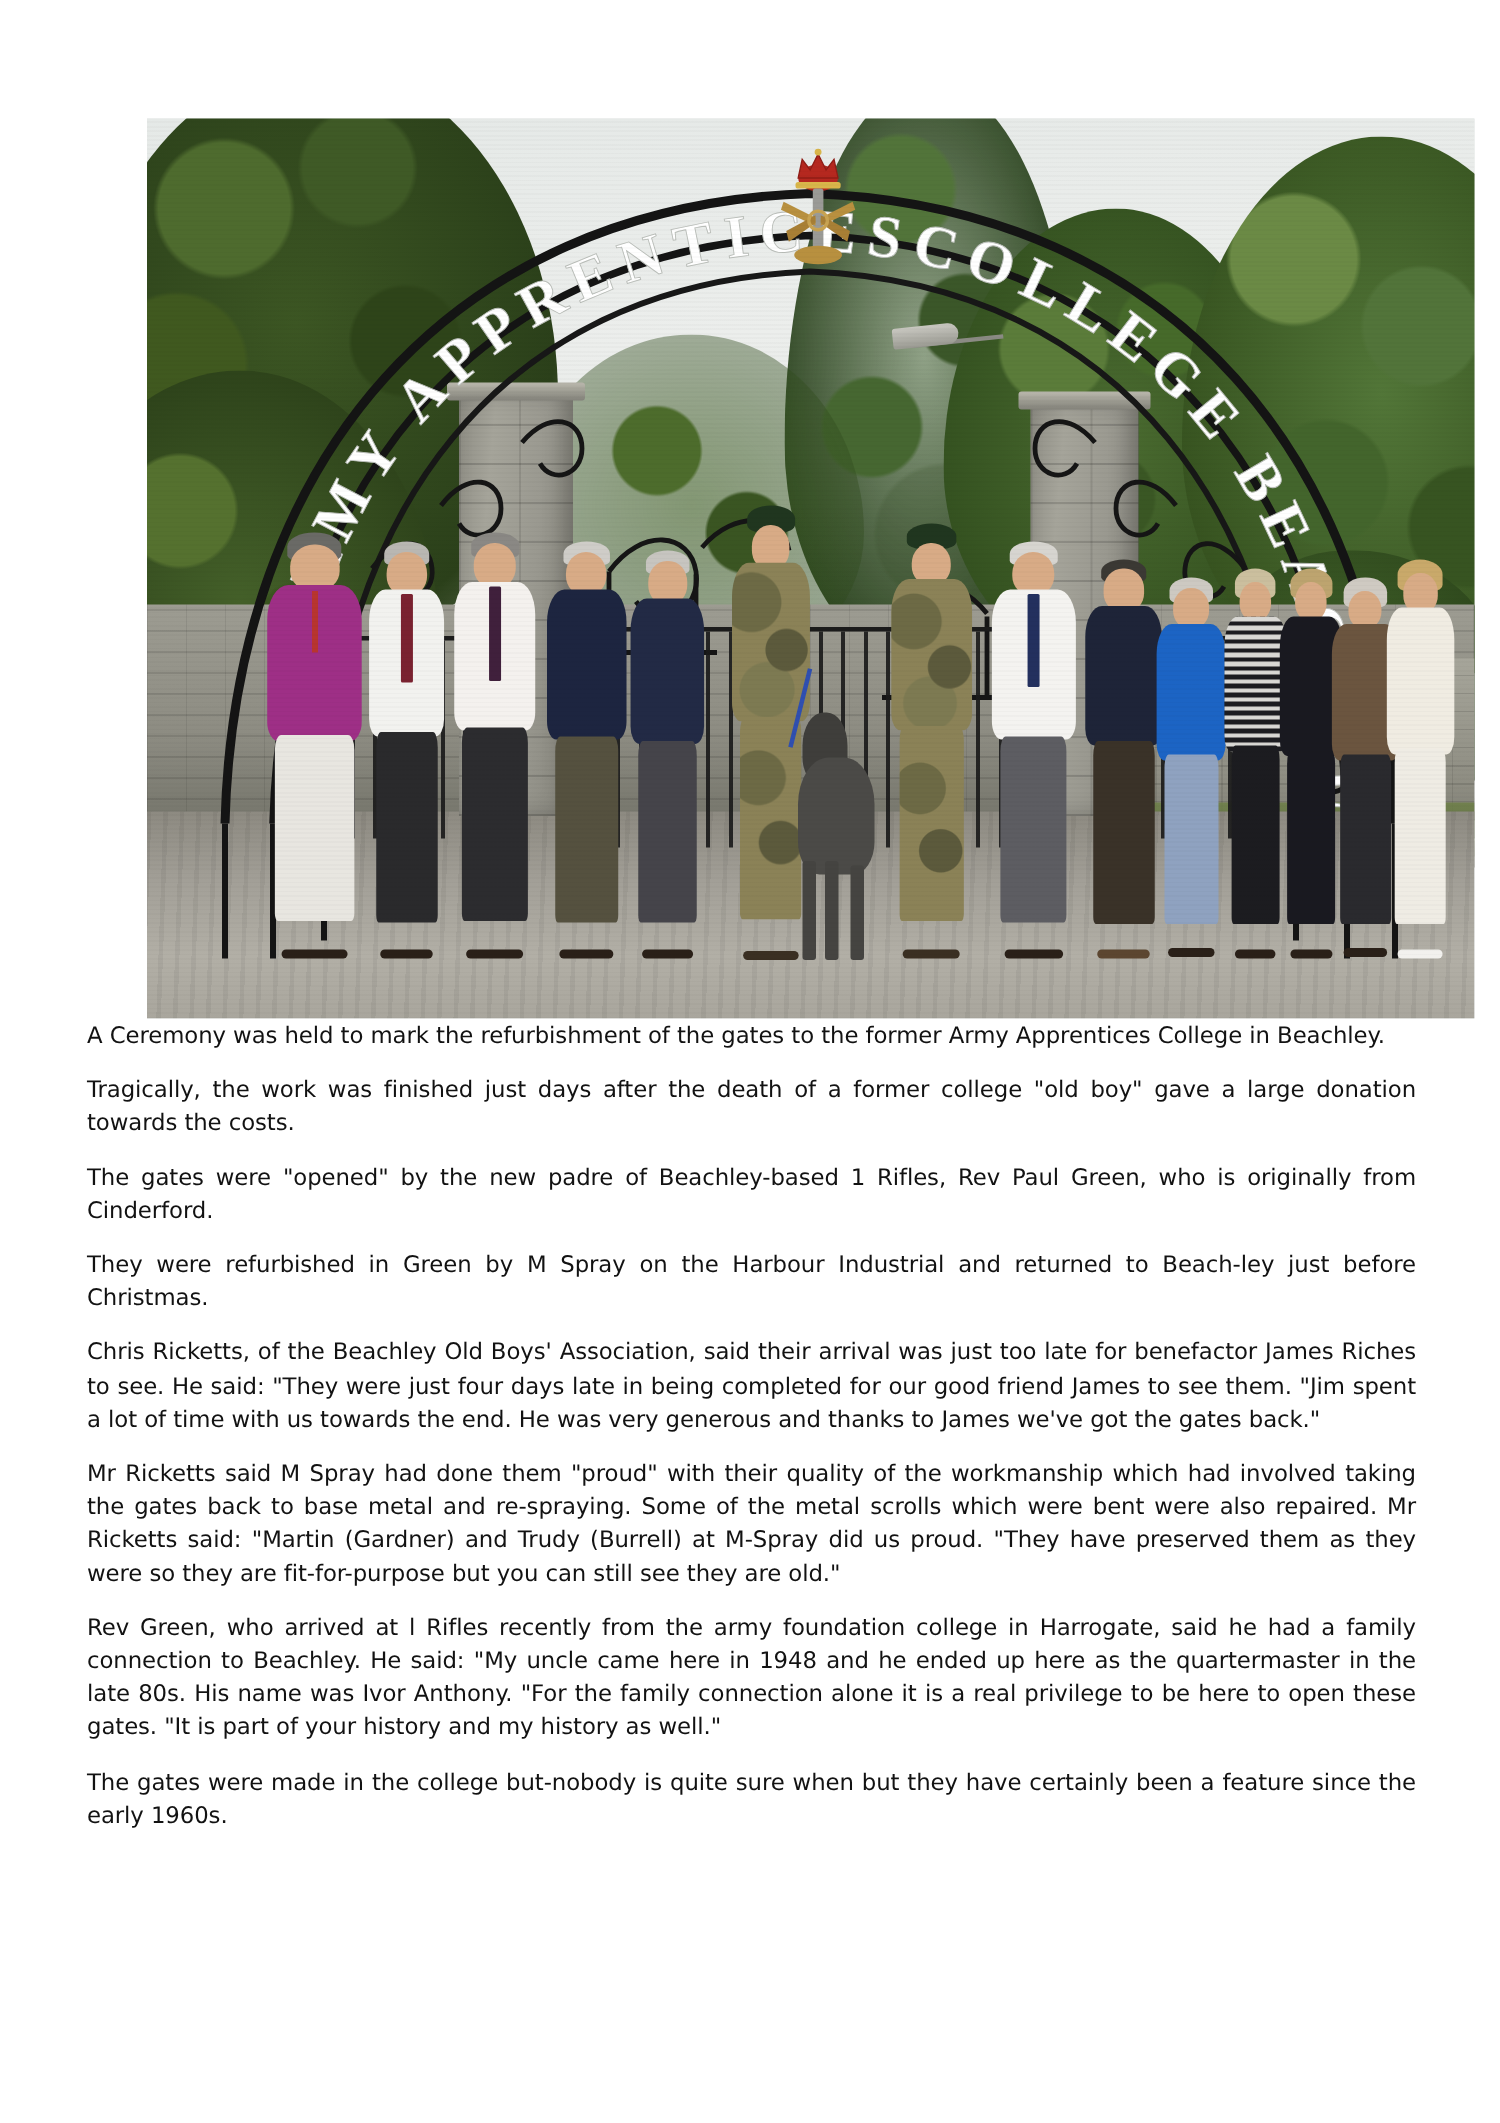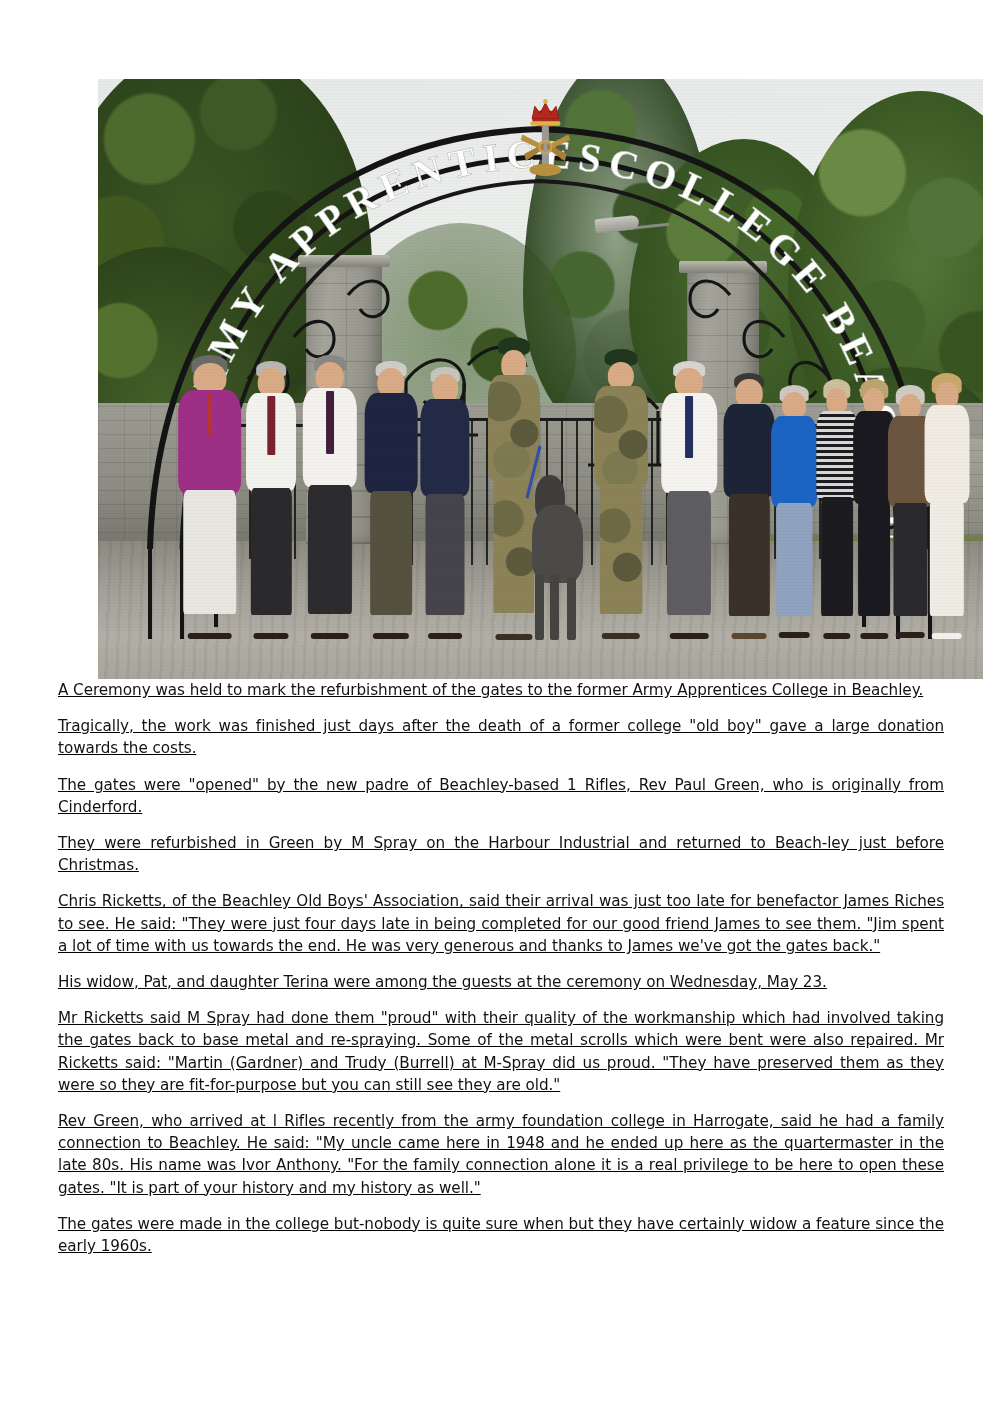--- a/index.html
+++ b/index.html
@@ -321,21 +321,20 @@
     background:
       repeating-linear-gradient(0deg, rgba(0,0,0,.018) 0 1px, transparent 1px 3px);
   }
 
   
   .article {
     position: absolute;
     left: 58px;
     top: 679px;
     width: 886px;
-    text-decoration: underline;
   }
   .article p {
     margin: 0 0 14px 0;
     font-size: 15.2px;
     line-height: 22.2px;
     text-align: justify;
     text-justify: inter-word;
     color: #121212;
     letter-spacing: -0.05px;
   }
@@ -593,19 +592,18 @@
       <div class="grain"></div>
     </div>
   </figure>
 
   <article class="article">
     <p>A Ceremony was held to mark the refurbishment of the gates to the former Army Apprentices College in Beachley.</p>
     <p>Tragically, the work was finished just days after the death of a former college "old boy" gave a large donation towards the costs.</p>
     <p>The gates were "opened" by the new padre of Beachley-based 1 Rifles, Rev Paul Green, who is originally from Cinderford.</p>
     <p>They were refurbished in Green by M Spray on the Harbour Industrial and returned to Beach-ley just before Christmas.</p>
     <p>Chris Ricketts, of the Beachley Old Boys' Association, said their arrival was just too late for benefactor James Riches to see. He said: "They were just four days late in being completed for our good friend James to see them. "Jim spent a lot of time with us towards the end. He was very generous and thanks to James we've got the gates back."</p>
-    <p>His widow, Pat, and daughter Terina were among the guests at the ceremony on Wednesday, May 23.</p>
     <p>Mr Ricketts said M Spray had done them "proud" with their quality of the workmanship which had involved taking the gates back to base metal and re-spraying. Some of the metal scrolls which were bent were also repaired. Mr Ricketts said: "Martin (Gardner) and Trudy (Burrell) at M-Spray did us proud. "They have preserved them as they were so they are fit-for-purpose but you can still see they are old."</p>
     <p>Rev Green, who arrived at l Rifles recently from the army foundation college in Harrogate, said he had a family connection to Beachley. He said: "My uncle came here in 1948 and he ended up here as the quartermaster in the late 80s. His name was Ivor Anthony.  "For the family connection alone it is a real privilege to be here to open these gates. "It is part of your history and my history as well."</p>
-    <p>The gates were made in the college but-nobody is quite sure when but they have certainly widow a feature since the early 1960s.</p>
+    <p>The gates were made in the college but-nobody is quite sure when but they have certainly been a feature since the early 1960s.</p>
   </article>
 
 </div>
 
 </body></html>

